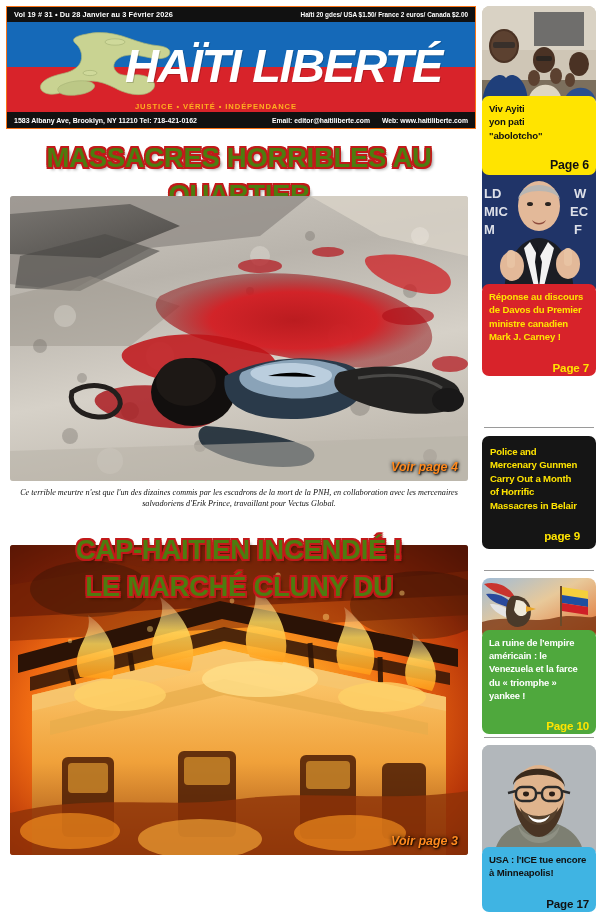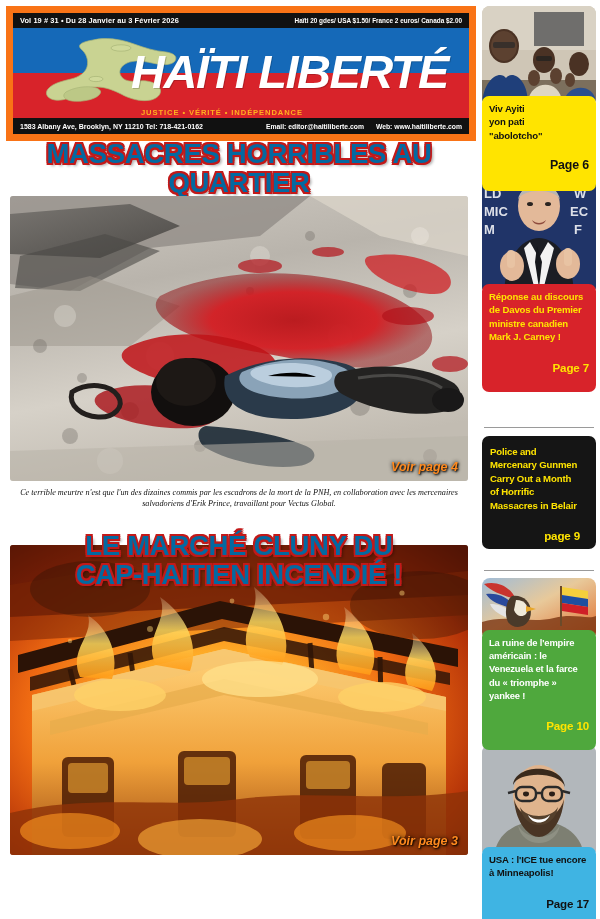--- a/index.html
+++ b/index.html
@@ -8,21 +8,21 @@
     background:#ffffff;
     font-family:"Liberation Sans", sans-serif;
     -webkit-font-smoothing:antialiased;
   }
   .page{position:relative;width:600px;height:919px;background:#fff;}
 
   
   .left-col{position:absolute;left:0;top:0;width:478px;height:919px;}
 
   
-  .masthead{position:relative;width:470px;margin:6px 0 0 6px;border:7px solid #f97316;box-sizing:border-box;}
+  .masthead{position:relative;width:470px;margin:6px 0 0 6px;border:1px solid #f97316;box-sizing:border-box;}
   .mh-topbar{
     position:relative;height:15px;background:#111;color:#fff;
     display:flex;align-items:center;justify-content:space-between;
     padding:0 7px;box-sizing:border-box;
   }
   .mh-vol{font-size:7.4px;font-weight:bold;letter-spacing:.1px;white-space:nowrap;}
   .mh-price{font-size:6.4px;font-weight:bold;letter-spacing:0px;white-space:nowrap;}
 
   .mh-flagwrap{position:relative;height:90px;overflow:hidden;background:#d7182a;}
   .mh-blue{position:absolute;left:0;top:0;width:100%;height:45px;background:#1569b8;}
@@ -51,22 +51,22 @@
     padding:0 7px;box-sizing:border-box;
   }
   .mh-addr{font-size:7px;font-weight:bold;white-space:nowrap;}
   .mh-contact{font-size:6.8px;font-weight:bold;white-space:nowrap;}
   .mh-contact span{margin-left:10px;}
 
   
   .headline{
     text-align:center;
     font-weight:bold;font-style:normal;
-    color:#0369a1;
-    line-height:29px;
+    color:#4d7c0f;
+    line-height:37px;
     letter-spacing:-.3px;
     font-size:27.5px;
     text-shadow:
       -1.6px 0 #c21a1a, 1.6px 0 #c21a1a, 0 -1.6px #c21a1a, 0 1.6px #c21a1a,
       -1.6px -1.6px #c21a1a, 1.6px -1.6px #c21a1a, -1.6px 1.6px #c21a1a, 1.6px 1.6px #c21a1a,
       3px 3px 3px rgba(0,0,0,.33);
   }
   .headline1{position:absolute;left:6px;top:139px;width:466px;}
   .headline2{position:absolute;left:6px;top:531px;width:466px;z-index:5;}
 
@@ -91,21 +91,21 @@
     font-style:italic;font-size:8.2px;line-height:10.5px;
   }
   .caption1{top:488px;}
   .caption2{top:864px;}
 
   
   .sidebar{position:absolute;left:478px;top:0;width:122px;height:919px;padding:0;}
   .sb-item{position:absolute;left:4px;width:114px;}
   .sb-photo{width:114px;border-radius:8px;overflow:hidden;position:relative;}
   .sb-box{
-    border-radius:7px;padding:6px 7px 18px 7px;box-sizing:border-box;
+    border-radius:7px;padding:6px 7px 2px 7px;box-sizing:border-box;
     font-weight:bold;font-size:9.6px;line-height:13.4px;letter-spacing:-.15px;
   }
   .sb-box .pg{display:block;text-align:right;font-size:11.6px;margin-top:17px;}
   .sb-div{position:absolute;left:6px;width:110px;height:1px;background:#9a9a9a;}
 
   .box-yellow{background:#ffe400;color:#111;}
   .box-yellow .pg{color:#111;font-size:12.4px;}
   .box-red{background:#d8232a;color:#ffe400;}
   .box-red .pg{color:#ffe400;}
   .box-black{background:#151515;color:#ffe400;}
@@ -260,22 +260,22 @@
                    C72 220, 58 210, 62 196 Z"></path>
         </g>
         <path d="M0 255 L458 240 L458 285 L0 285 Z" fill="#b8b2a8" opacity="0.55"></path>
       </svg>
       <div class="voir">Voir page 4</div>
     </div>
 
     <div class="caption caption1">Ce terrible meurtre n'est que l'un des dizaines commis par les escadrons de la mort de la PNH, en collaboration avec les mercenaires salvadoriens d'Erik Prince, travaillant pour Vectus Global.</div>
 
     <div class="headline headline2">
+      <div>CAP-HAITIEN INCENDIÉ !</div>
       <div>LE MARCHÉ CLUNY DU</div>
-      <div>CAP-HAITIEN INCENDIÉ !</div>
     </div>
 
     <div class="photo photo2">
       <svg class="p-scene" viewBox="0 0 458 310" preserveAspectRatio="none">
         <defs>
           <radialGradient id="g-fire" cx="0.45" cy="0.55" r="0.75">
             <stop offset="0%" stop-color="#ffe9a8"></stop>
             <stop offset="25%" stop-color="#ffb028"></stop>
             <stop offset="55%" stop-color="#ef6a12"></stop>
             <stop offset="80%" stop-color="#b33208"></stop>

